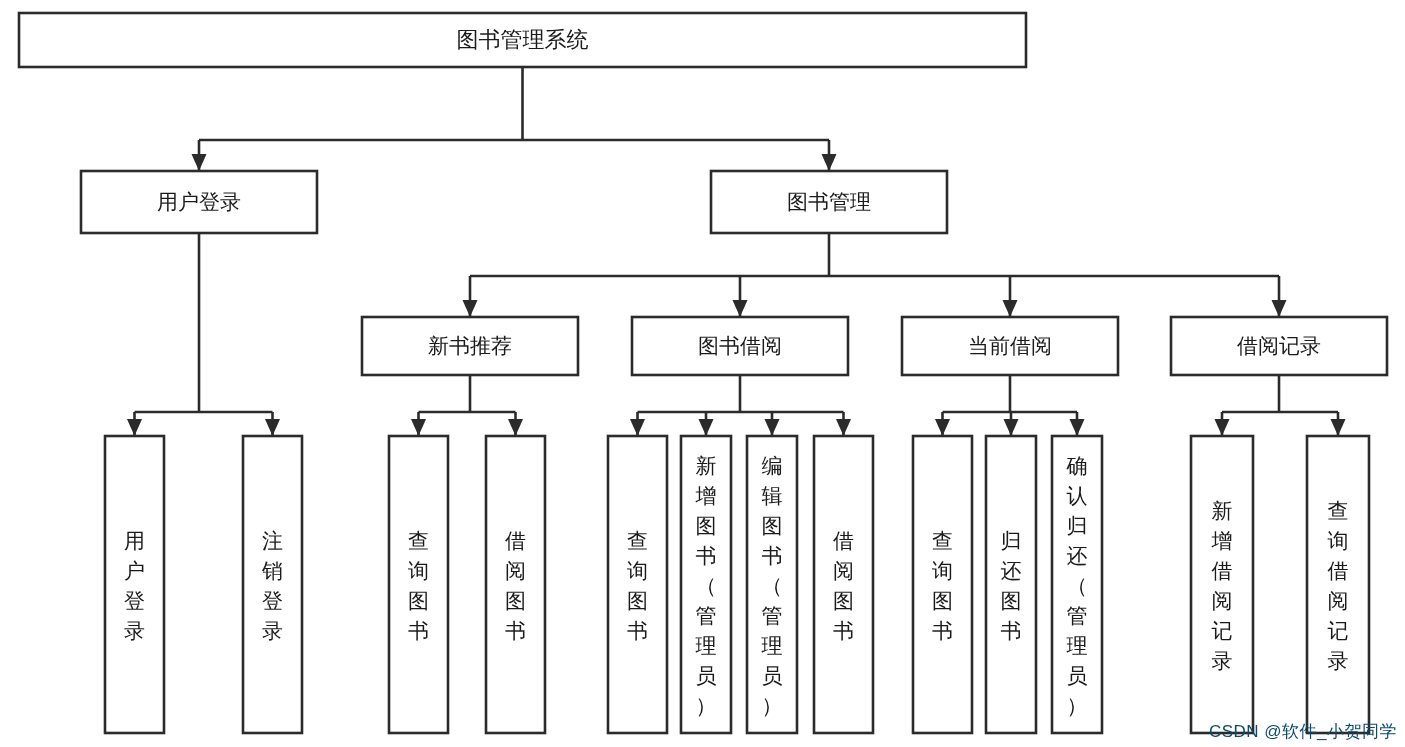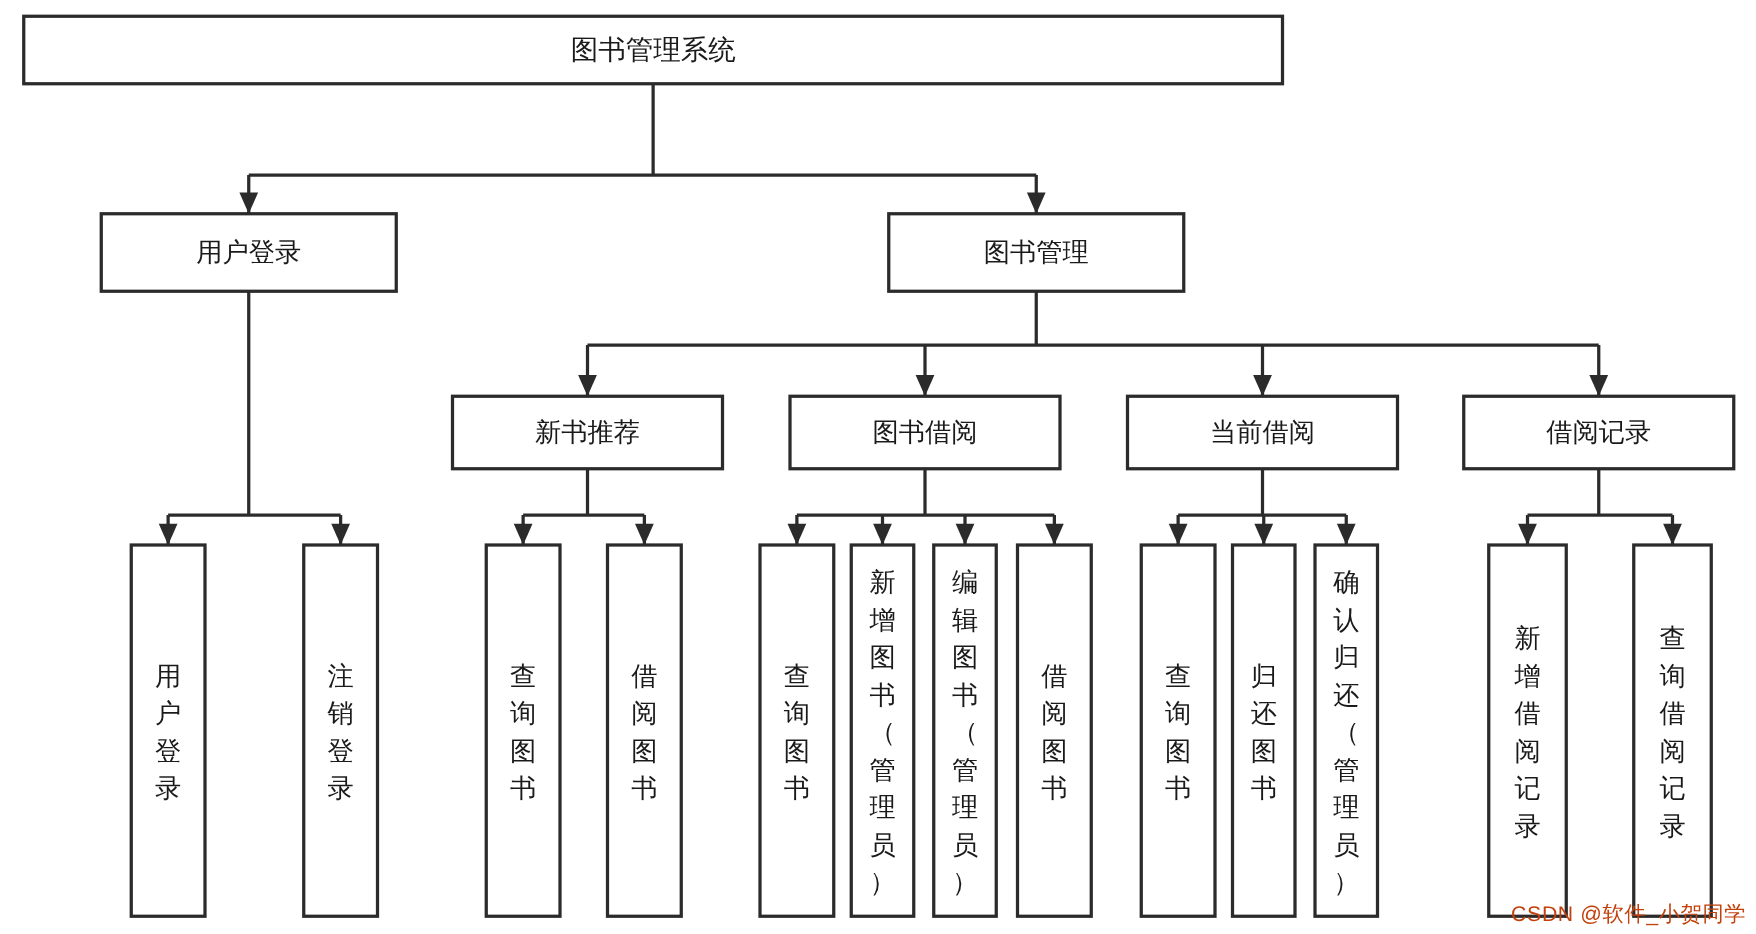--- a/index.html
+++ b/index.html
@@ -56,21 +56,21 @@
   .arrow-head {
     fill: #2b2b2b;
     stroke: none;
   }
   .watermark-text {
     position: absolute;
     right: 8px;
     bottom: 4px;
     font-family: "Liberation Sans", "DejaVu Sans", sans-serif;
     font-size: 17px;
-    color: #c2410c;
+    color: #0c4a6e;
     white-space: nowrap;
     letter-spacing: 0.5px;
     pointer-events: none;
   }
 </style>
 </head>
 <body>
 
 <div id="diagram-root">
   <svg id="flow-svg" viewBox="0 0 1405 747" preserveAspectRatio="none" aria-label="图书管理系统 功能结构图">

